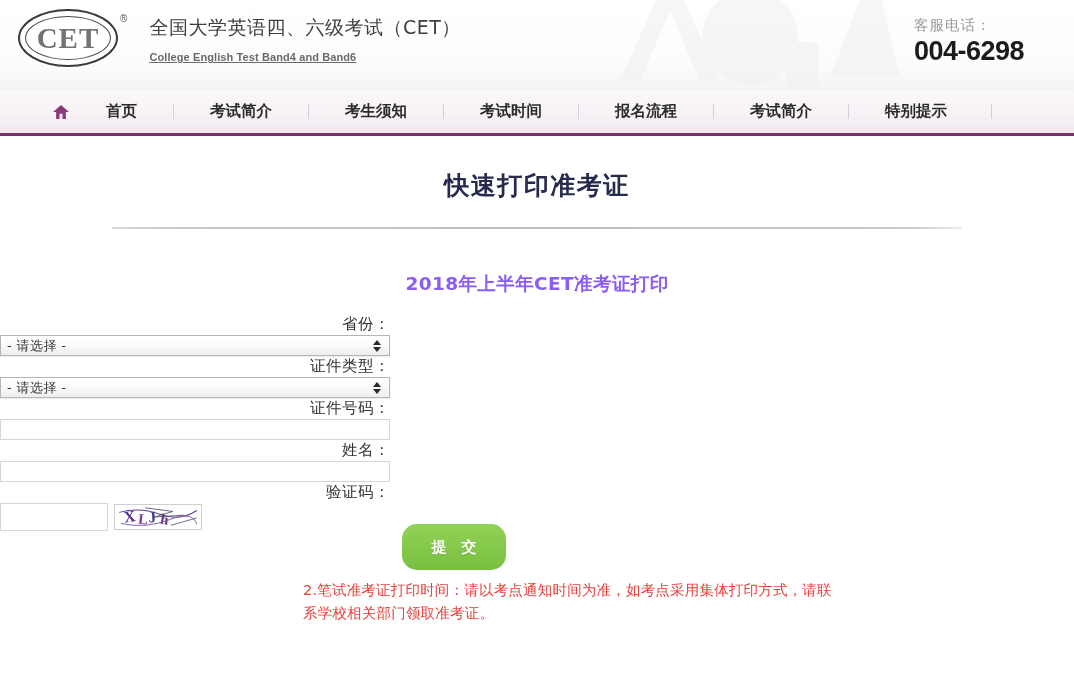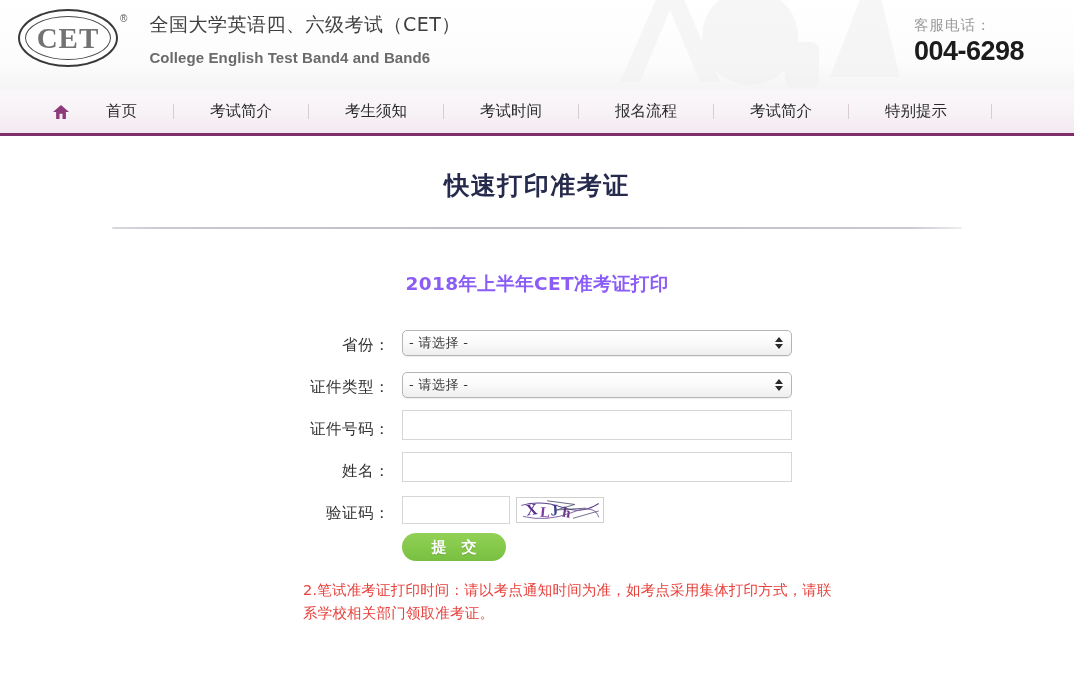--- a/index.html
+++ b/index.html
@@ -70,25 +70,26 @@
     padding-top: 2px;
   }
   .logo-titles .cn {
     font-size: 19px;
     color: #3f3f3f;
     letter-spacing: 0.5px;
     line-height: 1.35;
     font-family: "DejaVu Sans", sans-serif;
   }
   .logo-titles .en {
-    font-size: 15px;
+    font-size: 11px;
     color: #6a6a6a;
     font-weight: bold;
     letter-spacing: 0.1px;
     margin-top: 11px;
+    text-decoration: underline;
   }
   .hotline {
     position: absolute;
     right: 0px; top: 16px;
     text-align: left;
     width: 160px;
   }
   .hotline .lbl {
     font-size: 14.5px;
     color: #9a9a9a;
@@ -110,21 +111,21 @@
     height: 46px;
     background: linear-gradient(to bottom, #faf7fa 0%, #f7f2f6 55%, #f2e9f0 100%);
     border-bottom: 3px solid #7e2f6b;
     display: flex;
     align-items: center;
     padding-left: 52px;
   }
   .home-icon { width: 18px; height: 16px; display:block; }
   .nav-item {
     font-size: 15.5px;
-    font-weight: normal;
+    font-weight: bold;
     color: #2b2b2b;
     font-family: "DejaVu Sans", sans-serif;
     white-space: nowrap;
   }
   .nav-sep {
     width: 1px;
     height: 15px;
     background: #d8cdd6;
   }
   .nav-gap-s { width: 36px; }
@@ -157,40 +158,41 @@
     letter-spacing: 0.4px;
     margin-top: 42px;
   }
 
   .form {
     margin-top: 18px;
     padding-left: 0;
   }
   .frow {
     display: flex;
-    align-items: flex-end;
+    align-items: flex-start;
     height: 42px;
+    flex-direction: column;
   }
   .flabel {
     width: 402px;
     text-align: right;
     padding-right: 12px;
     font-size: 15.5px;
     color: #323232;
     font-family: "DejaVu Sans", sans-serif;
     letter-spacing: 0.5px;
   }
 
   
   .sel {
     position: relative;
     width: 390px;
     height: 26px;
     border: 1px solid #b5b5b5;
-    border-radius: 5px;
+    border-radius: 0;
     background: linear-gradient(to bottom, #ffffff 0%, #fbfbfb 45%, #eeeeee 100%);
     box-shadow: 0 1px 1px rgba(0,0,0,0.07);
     display: flex;
     align-items: center;
     padding: 0 6px;
     cursor: default;
   }
   .sel .val {
     font-size: 13px;
     color: #363636;
@@ -240,21 +242,21 @@
     background: #ffffff;
     display: block;
   }
 
   .submit-row {
     display: flex;
     align-items: center;
     height: 46px;
   }
   .submit-btn {
-    width: 104px; height: 28px;
+    width: 104px; height: 46px;
     border: none;
     border-radius: 15px;
     background: linear-gradient(to bottom, #92d157 0%, #84c84a 55%, #78bf41 100%);
     color: #ffffff;
     font-size: 15px;
     font-weight: bold;
     letter-spacing: 5px;
     text-indent: 5px;
     font-family: "DejaVu Sans", sans-serif;
     cursor: pointer;

